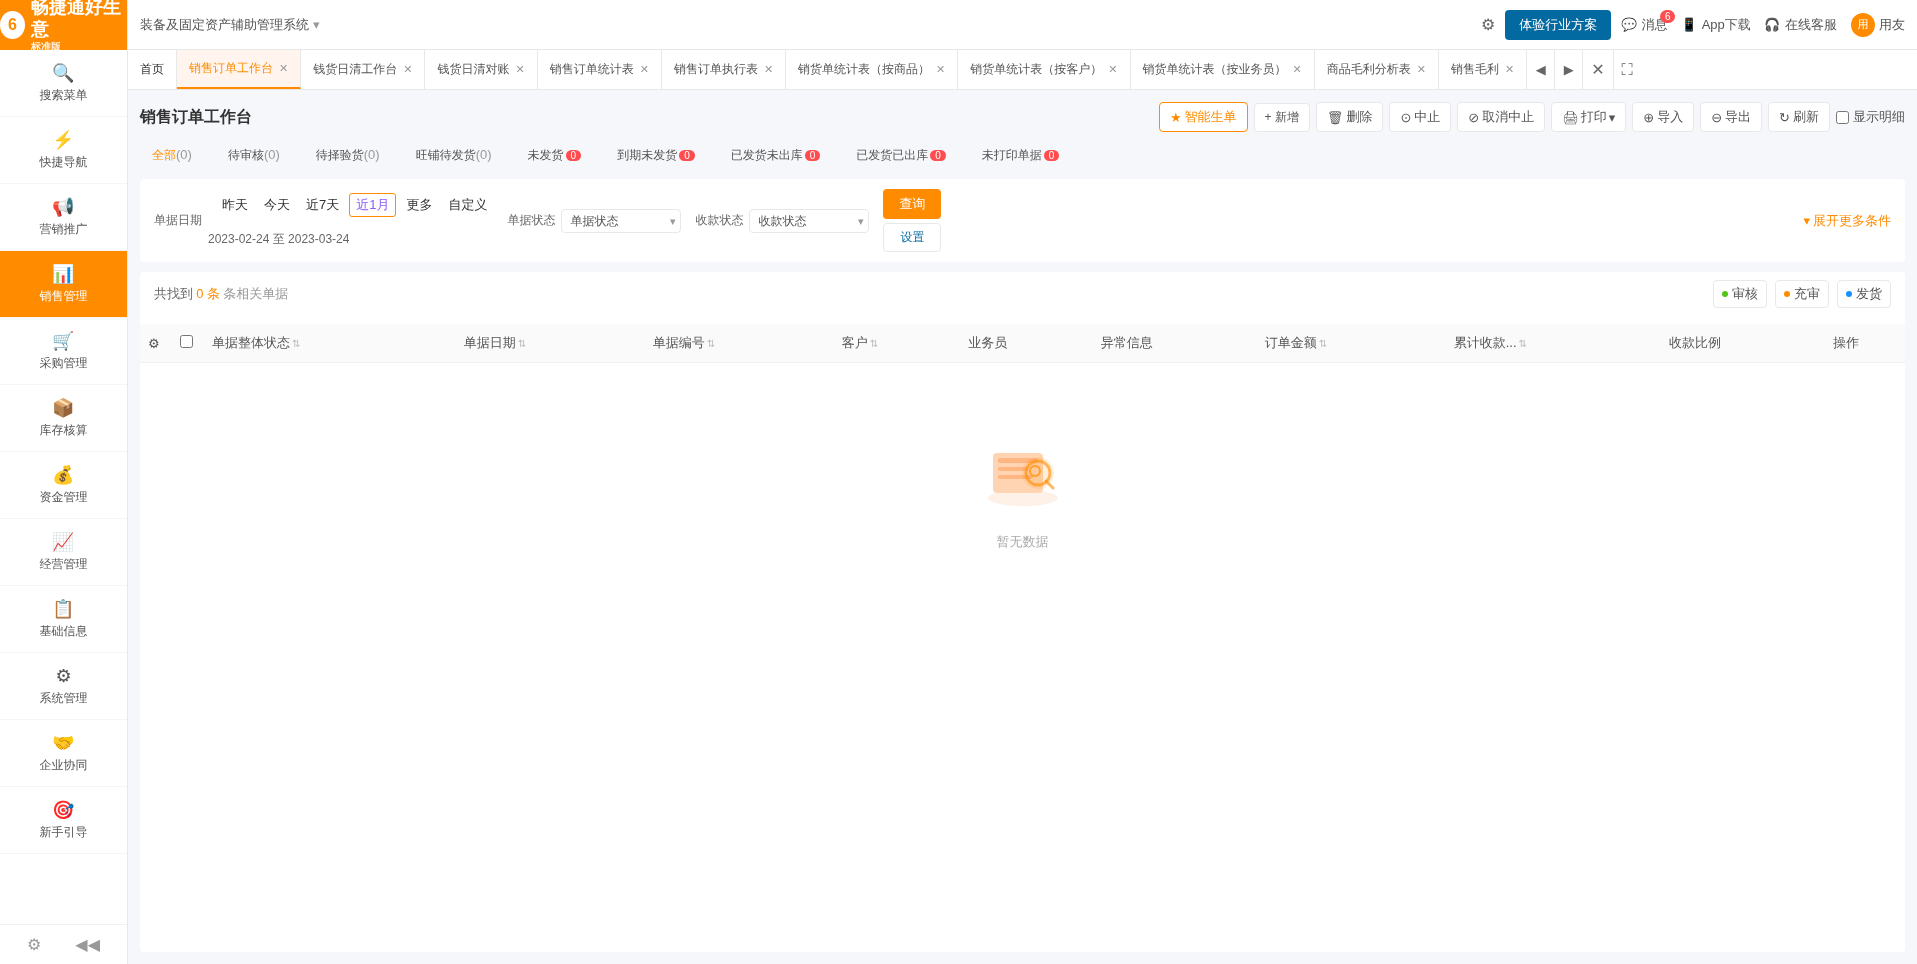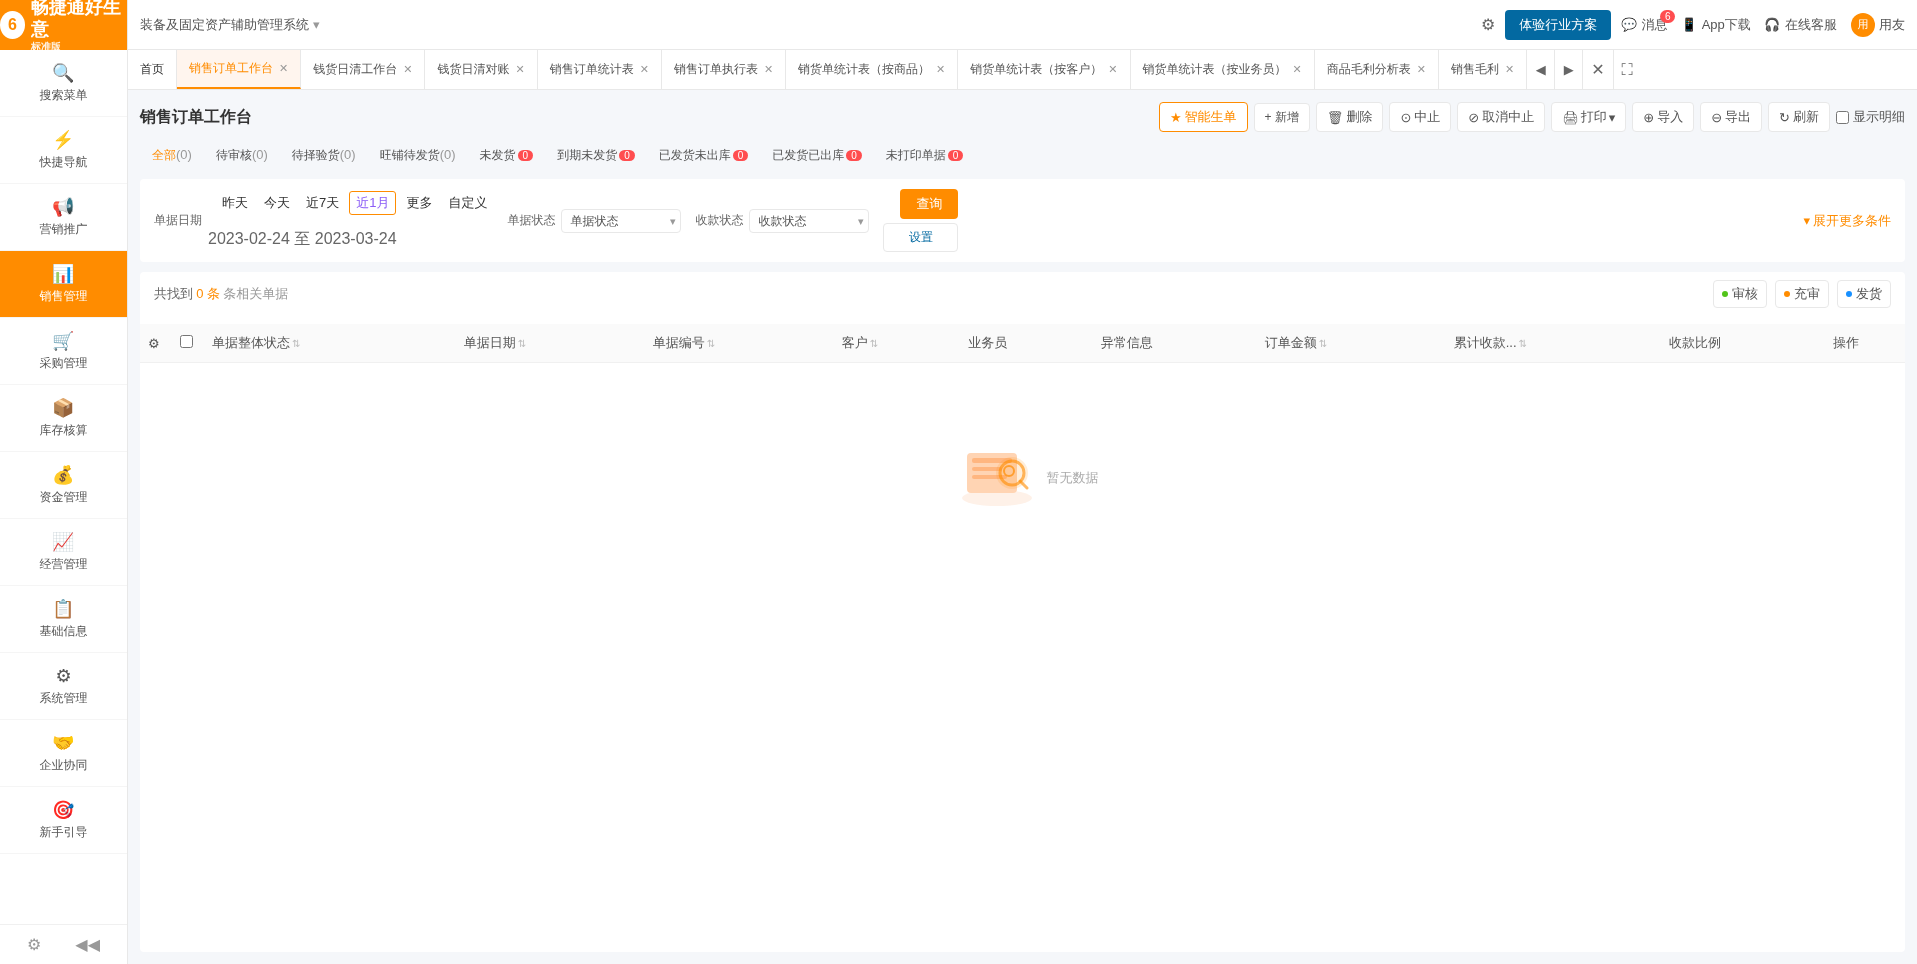--- a/index.html
+++ b/index.html
@@ -51,40 +51,40 @@
 
     
     .page-header { display: flex; align-items: center; margin-bottom: 10px; }
     .page-title { font-size: 16px; font-weight: bold; color: #333; flex: 1; }
     .page-actions { display: flex; align-items: center; gap: 6px; }
     .action-btn { display: flex; align-items: center; gap: 3px; padding: 5px 10px; border: 1px solid #e8e8e8; border-radius: 4px; background: white; cursor: pointer; color: #555; font-size: 12px; }
     .action-btn.star { background: white; border-color: #ff8c00; color: #ff8c00; }
     .action-btn-with-dropdown { display: flex; align-items: center; gap: 2px; padding: 5px 10px; border: 1px solid #e8e8e8; border-radius: 4px; background: white; cursor: pointer; color: #555; font-size: 12px; }
 
     
-    .sub-tabbar { display: flex; align-items: center; margin-bottom: 10px; gap: 0; flex-wrap: wrap; }
+    .sub-tabbar { display: flex; align-items: center; margin-bottom: 10px; gap: 12px; flex-wrap: wrap; }
     .sub-tab { padding: 5px 12px; border-radius: 4px; cursor: pointer; color: #555; font-size: 12px; white-space: nowrap; }
     .sub-tab.active { color: #ff8c00; font-weight: 500; }
     .sub-tab .count-badge { background: #ff4d4f; color: white; border-radius: 8px; padding: 0 5px; font-size: 10px; margin-left: 2px; }
     .sub-tab .count-zero { color: #999; }
 
     
     .filter-area { background: white; border-radius: 4px; padding: 10px 14px; margin-bottom: 10px; }
     .filter-row { display: flex; align-items: center; gap: 14px; flex-wrap: wrap; }
     .filter-item { display: flex; align-items: center; gap: 6px; }
     .filter-label { color: #666; font-size: 12px; white-space: nowrap; }
     .filter-dates { display: flex; align-items: center; gap: 4px; font-size: 12px; color: #333; margin-left: 8px; }
     .filter-date-option { padding: 2px 6px; cursor: pointer; border-radius: 3px; }
     .filter-date-option.active { color: #8b5cf6; border: 1px solid #ff8c00; border-radius: 3px; }
-    .filter-date-range { color: #666; font-size: 16px; margin-top: 14px; }
+    .filter-date-range { color: #666; font-size: 12px; margin-top: 14px; }
     .filter-select { border: 1px solid #e8e8e8; border-radius: 4px; padding: 4px 24px 4px 8px; font-size: 12px; color: #555; background: white; cursor: pointer; min-width: 120px; appearance: none; }
     .filter-select-wrapper { position: relative; }
     .filter-select-wrapper::after { content: '▾'; position: absolute; right: 6px; top: 50%; transform: translateY(-50%); color: #999; pointer-events: none; font-size: 11px; }
     .filter-expand { display: flex; align-items: center; gap: 3px; color: #ff8c00; cursor: pointer; font-size: 12px; margin-left: auto; }
-    .query-btn { background: #ff8c00; color: white; border: none; border-radius: 4px; padding: 6px 16px; cursor: pointer; font-size: 13px; margin-left: 17px; }
+    .query-btn { background: #ff8c00; color: white; border: none; border-radius: 4px; padding: 6px 16px; cursor: pointer; font-size: 13px; }
     .set-btn { background: white; color: #0369a1; border: 1px solid #e8e8e8; border-radius: 4px; padding: 5px 12px; cursor: pointer; font-size: 12px; }
     .filter-actions-col { display: flex; flex-direction: column; gap: 4px; }
 
     
     .count-bar { display: flex; align-items: center; justify-content: space-between; margin-bottom: 8px; }
     .count-text { color: #666; font-size: 12px; }
     .count-text .highlight { color: #ff8c00; }
     .table-actions { display: flex; align-items: center; gap: 8px; }
     .table-action-btn { display: flex; align-items: center; gap: 2px; padding: 4px 8px; border: 1px solid #e8e8e8; border-radius: 4px; background: white; cursor: pointer; color: #555; font-size: 12px; }
     .table-action-btn .dot { width: 6px; height: 6px; border-radius: 50%; background: #52c41a; display: inline-block; margin-right: 2px; }
@@ -97,21 +97,21 @@
     table { width: 100%; border-collapse: collapse; min-width: 900px; }
     thead { background: #fafafa; position: sticky; top: 0; }
     th { padding: 10px 8px; text-align: left; color: #555; font-weight: 500; font-size: 12px; border-bottom: 1px solid #f0f0f0; white-space: nowrap; }
     .th-sort { display: flex; align-items: center; gap: 2px; }
     .sort-icon { color: #bbb; font-size: 10px; }
     .col-checkbox { width: 32px; }
     .col-settings { width: 32px; }
     .col-actions { width: 80px; }
 
     
-    .empty-state { display: flex; flex-direction: row; align-items: center; justify-content: center; padding: 60px 20px; color: #999; }
+    .empty-state { display: flex; flex-direction: column; align-items: center; justify-content: space-between; padding: 60px 20px; color: #999; }
     .empty-text { color: #aaa; font-size: 13px; }
 
     
     .table-footer { border-top: 1px solid #f0f0f0; padding: 8px 14px; display: flex; align-items: center; justify-content: flex-end; gap: 8px; }
     .pagination-label { color: #666; font-size: 12px; }
     .pagination-select { border: 1px solid #e8e8e8; border-radius: 4px; padding: 3px 6px; font-size: 12px; color: #555; }
     .pagination-btn { width: 26px; height: 26px; display: flex; align-items: center; justify-content: center; border: 1px solid #e8e8e8; border-radius: 4px; cursor: pointer; color: #555; background: white; font-size: 12px; }
     .pagination-btn.disabled { color: #ccc; cursor: not-allowed; }
     .pagination-page { display: flex; align-items: center; gap: 4px; color: #555; font-size: 12px; }
     .pagination-page input { width: 36px; border: 1px solid #e8e8e8; border-radius: 4px; padding: 3px 6px; text-align: center; font-size: 12px; }

